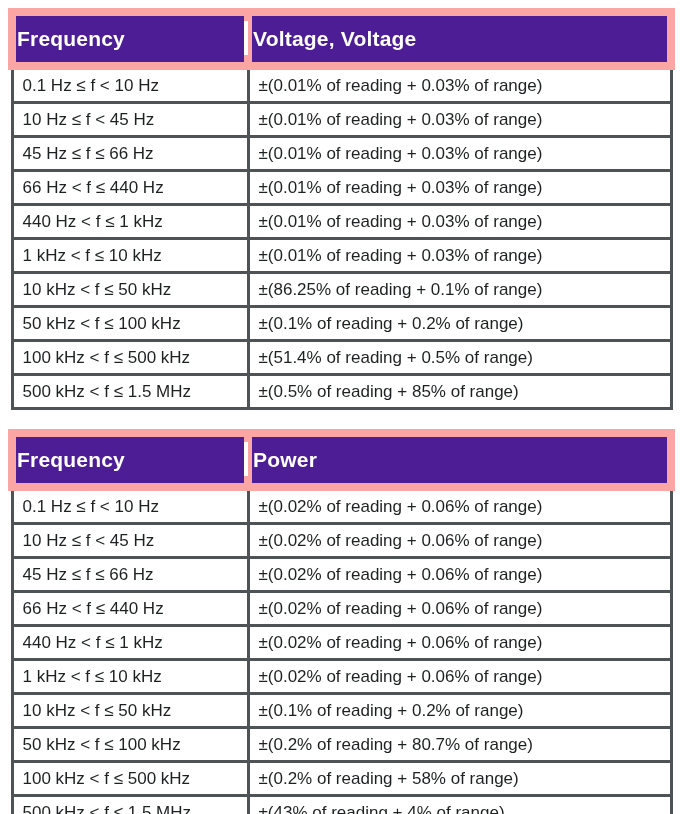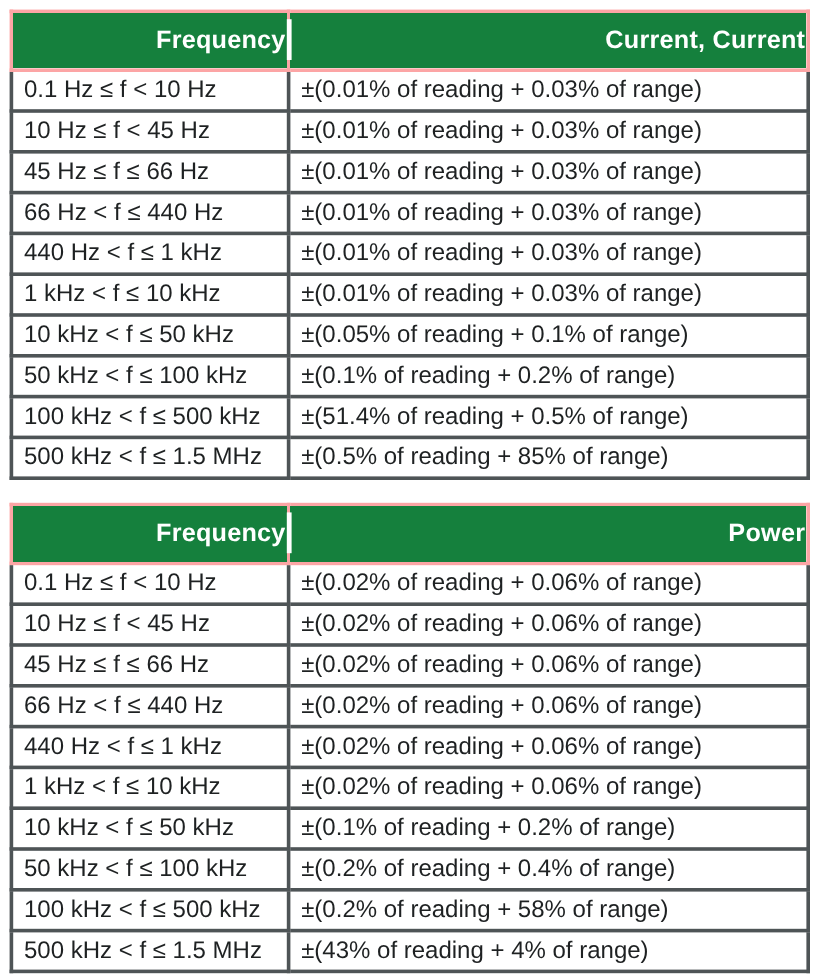--- a/index.html
+++ b/index.html
@@ -17,28 +17,28 @@
   }
   table.spec-table {
     width: 667px;
     border-collapse: collapse;
     table-layout: fixed;
   }
   table.spec-table + table.spec-table {
     margin-top: 19px;
   }
   .spec-table th {
-    background: #15803d;
+    background: #4c1d95;
     color: #ffffff;
     font-size: 21px;
     font-weight: bold;
     height: 44px;
-    text-align: right;
+    text-align: left;
     vertical-align: middle;
-    border: 3px solid #fca5a5;
+    border: 8px solid #fca5a5;
     position: relative;
     letter-spacing: 0.2px;
   }
   .spec-table th.col-freq {
     width: 226px;
   }
   
   .spec-table th.col-freq::after {
     content: "";
     position: absolute;
@@ -46,38 +46,38 @@
     bottom: 7px;
     right: -3.5px;
     width: 4px;
     background: #ffffff;
     z-index: 1;
   }
   .spec-table td {
     border: 3px solid #4e5456;
     background: #ffffff;
     height: 31px;
-    font-size: 20px;
+    font-size: 17px;
     color: #1e2122;
     padding: 0 4px 0 9px;
     vertical-align: middle;
     white-space: nowrap;
     overflow: hidden;
   }
 </style>
 </head>
 <body>
 
 <div class="page">
 
   <table class="spec-table">
     <thead>
       <tr>
         <th class="col-freq">Frequency</th>
-        <th class="col-spec">Current, Current</th>
+        <th class="col-spec">Voltage, Voltage</th>
       </tr>
     </thead>
     <tbody>
       <tr>
         <td>0.1 Hz ≤ f &lt; 10 Hz</td>
         <td>±(0.01% of reading + 0.03% of range)</td>
       </tr>
       <tr>
         <td>10 Hz ≤ f &lt; 45 Hz</td>
         <td>±(0.01% of reading + 0.03% of range)</td>
@@ -93,21 +93,21 @@
       <tr>
         <td>440 Hz &lt; f ≤ 1 kHz</td>
         <td>±(0.01% of reading + 0.03% of range)</td>
       </tr>
       <tr>
         <td>1 kHz &lt; f ≤ 10 kHz</td>
         <td>±(0.01% of reading + 0.03% of range)</td>
       </tr>
       <tr>
         <td>10 kHz &lt; f ≤ 50 kHz</td>
-        <td>±(0.05% of reading + 0.1% of range)</td>
+        <td>±(86.25% of reading + 0.1% of range)</td>
       </tr>
       <tr>
         <td>50 kHz &lt; f ≤ 100 kHz</td>
         <td>±(0.1% of reading + 0.2% of range)</td>
       </tr>
       <tr>
         <td>100 kHz &lt; f ≤ 500 kHz</td>
         <td>±(51.4% of reading + 0.5% of range)</td>
       </tr>
       <tr>
@@ -148,21 +148,21 @@
       <tr>
         <td>1 kHz &lt; f ≤ 10 kHz</td>
         <td>±(0.02% of reading + 0.06% of range)</td>
       </tr>
       <tr>
         <td>10 kHz &lt; f ≤ 50 kHz</td>
         <td>±(0.1% of reading + 0.2% of range)</td>
       </tr>
       <tr>
         <td>50 kHz &lt; f ≤ 100 kHz</td>
-        <td>±(0.2% of reading + 0.4% of range)</td>
+        <td>±(0.2% of reading + 80.7% of range)</td>
       </tr>
       <tr>
         <td>100 kHz &lt; f ≤ 500 kHz</td>
         <td>±(0.2% of reading + 58% of range)</td>
       </tr>
       <tr>
         <td>500 kHz &lt; f ≤ 1.5 MHz</td>
         <td>±(43% of reading + 4% of range)</td>
       </tr>
     </tbody>

